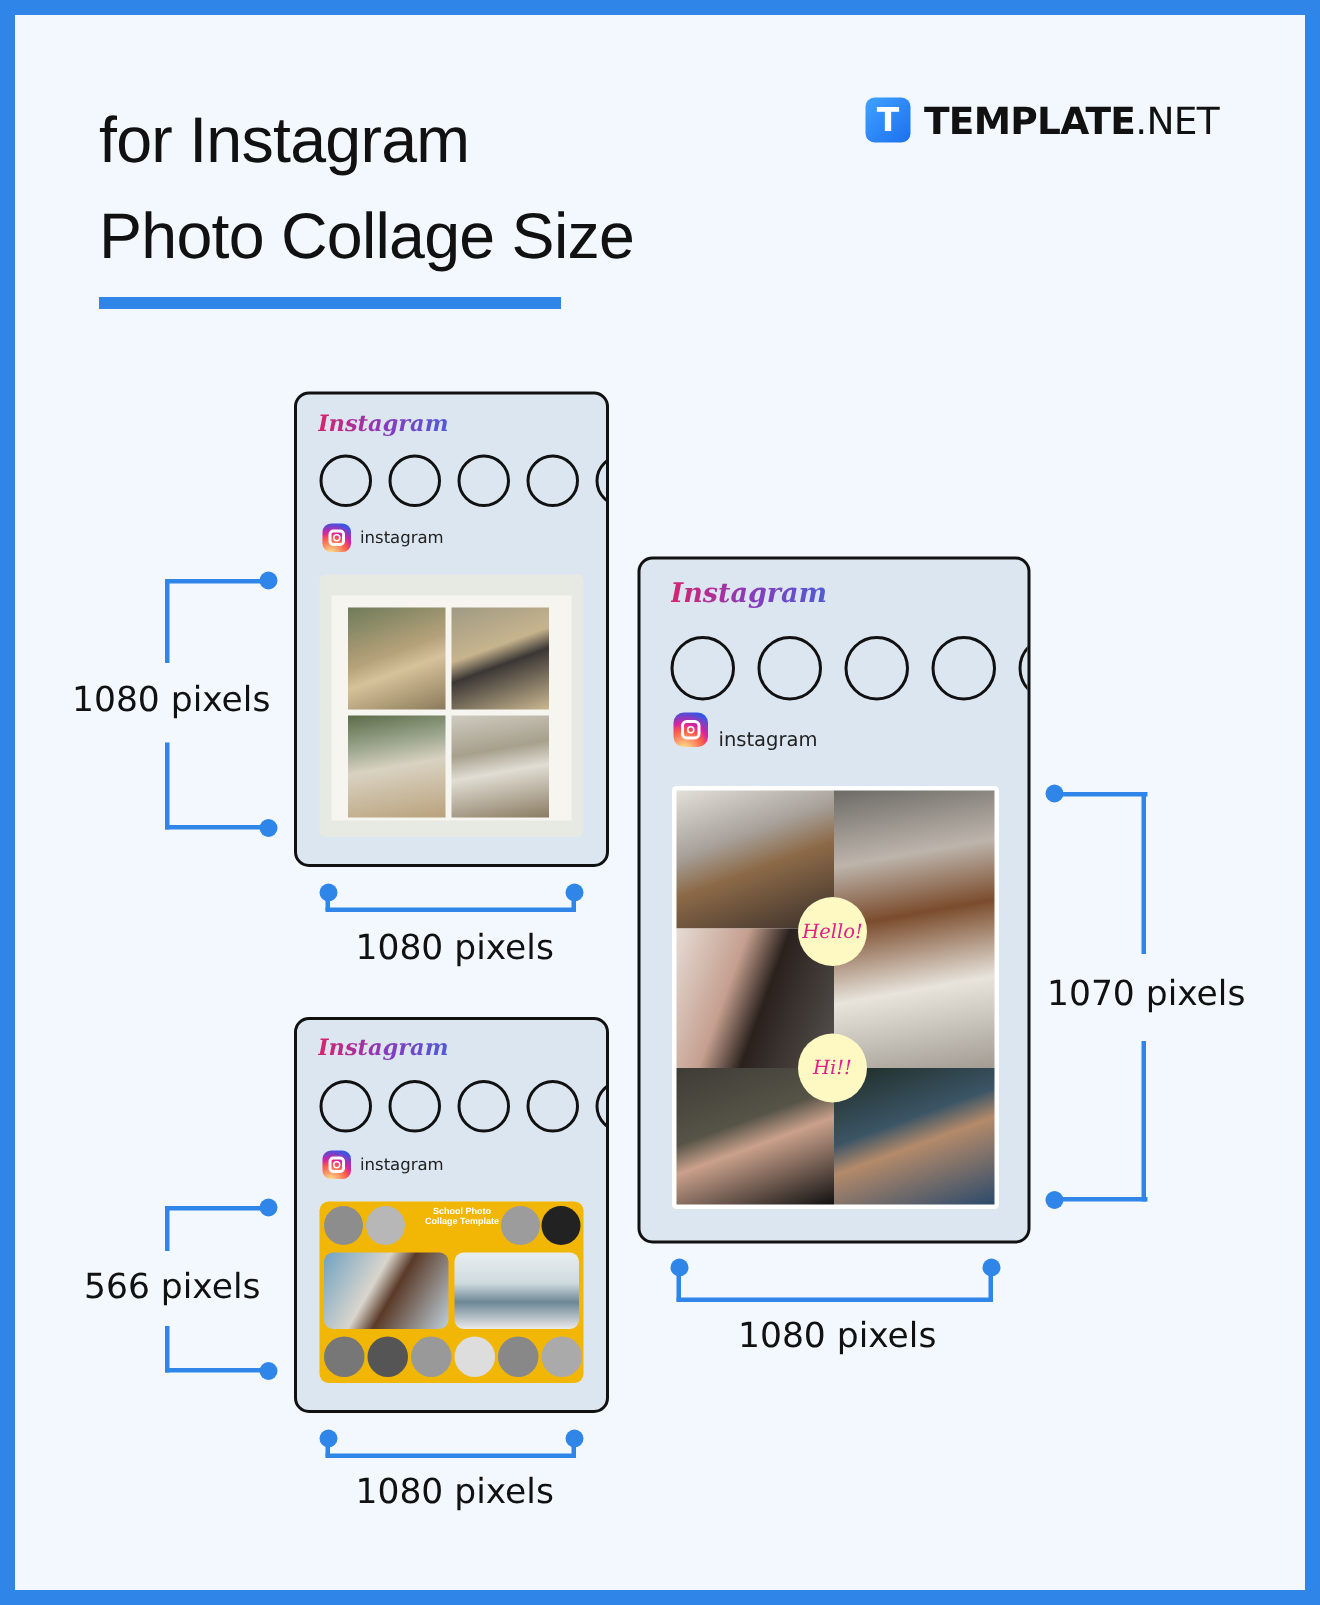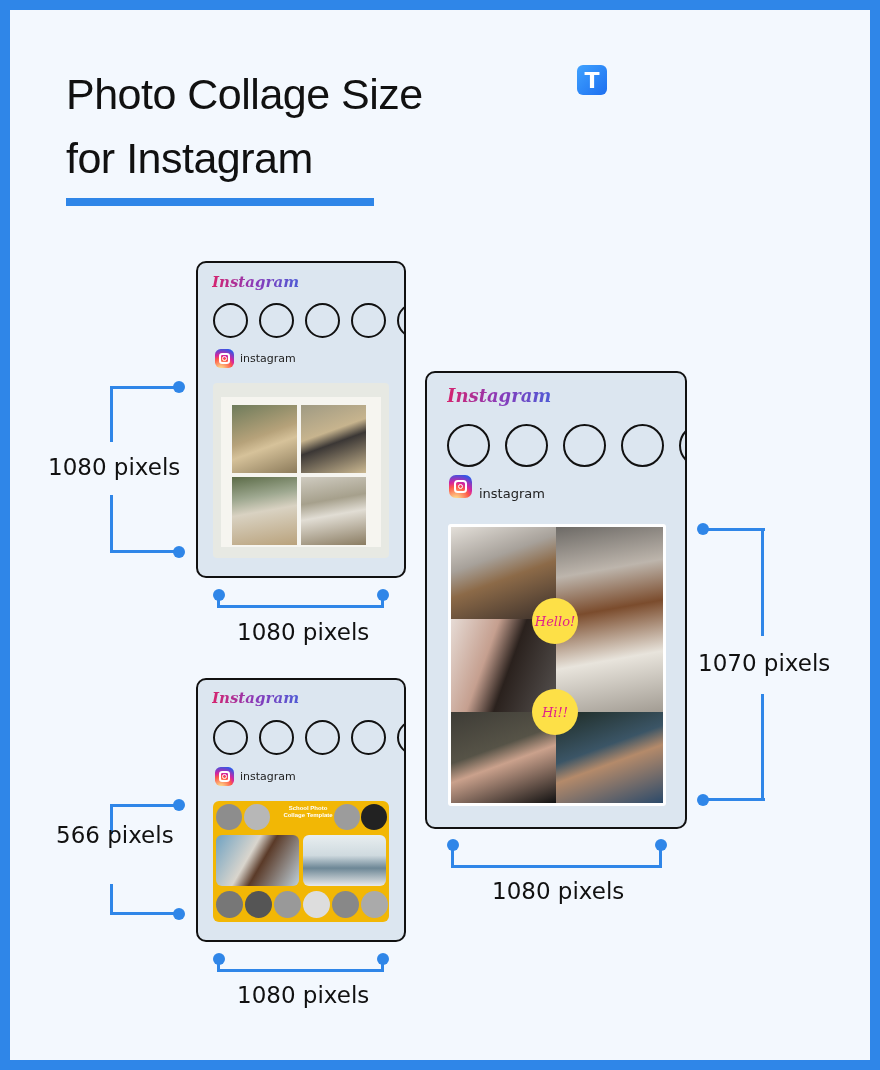--- a/index.html
+++ b/index.html
@@ -22,35 +22,36 @@
   .ig-icon::after { content:""; position:absolute; left:37%; top:37%; width:26%; height:26%; border:1.5px solid #fff; border-radius:50%; box-sizing:border-box; }
   .handle { color:#222; font-family:"DejaVu Sans", sans-serif; }
 
   .photo { position:absolute; border-radius:4px; overflow:hidden; }
   .cell { position:absolute; }
 
   .dim-label { position:absolute; font-size:23px; color:#111; font-family:"DejaVu Sans", sans-serif; white-space:nowrap; }
   .line { position:absolute; background:#2f86e8; }
   .dot { position:absolute; width:12px; height:12px; border-radius:50%; background:#2f86e8; }
 
-  .hello { position:absolute; background:#fde047; border-radius:50%; display:flex; align-items:center; justify-content:center; color:#e0218a; font-family:"DejaVu Serif", serif; font-style:italic; font-size:13px; }
+  .hello { position:absolute; background:#fef9c3; border-radius:50%; display:flex; align-items:center; justify-content:center; color:#e0218a; font-family:"DejaVu Serif", serif; font-style:italic; font-size:13px; }
 </style>
 </head>
 <body>
 
 <div class="canvas"></div>
 
 <div class="title">
+  <div>for Instagram</div>
   <div>Photo Collage Size</div>
-  <div>for Instagram</div>
 </div>
 <div class="title-underline"></div>
 
 <div class="brand">
   <div class="brand-logo">T</div>
+  <div class="brand-text"><b>TEMPLATE</b><span>.NET</span></div>
 </div>
 
 <div class="phone" style="left:196px; top:261px; width:210px; height:317px;">
   <div class="ig-word" style="left:14px; top:10px; font-size:15px;">Instagram</div>
   <div class="stories" style="left:15px; top:40px; gap:11px;">
     <div class="story" style="width:35px;height:35px;"></div>
     <div class="story" style="width:35px;height:35px;"></div>
     <div class="story" style="width:35px;height:35px;"></div>
     <div class="story" style="width:35px;height:35px;"></div>
     <div class="story" style="width:35px;height:35px;"></div>
@@ -114,21 +115,21 @@
     </div>
   </div>
 </div>
 
 <div class="line" style="left:110px; top:804px; width:70px; height:3px;"></div>
 <div class="line" style="left:110px; top:804px; width:3px; height:30px;"></div>
 <div class="line" style="left:110px; top:884px; width:3px; height:31px;"></div>
 <div class="line" style="left:110px; top:912px; width:70px; height:3px;"></div>
 <div class="dot" style="left:173px; top:799px;"></div>
 <div class="dot" style="left:173px; top:908px;"></div>
-<div class="dim-label" style="left:56px; top:822px;">566 pixels</div>
+<div class="dim-label" style="left:56px; top:845px;">566 pixels</div>
 
 <div class="line" style="left:217px; top:969px; width:167px; height:3px;"></div>
 <div class="line" style="left:217px; top:958px; width:3px; height:13px;"></div>
 <div class="line" style="left:381px; top:958px; width:3px; height:13px;"></div>
 <div class="dot" style="left:213px; top:953px;"></div>
 <div class="dot" style="left:377px; top:953px;"></div>
 <div class="dim-label" style="left:237px; top:982px;">1080 pixels</div>
 
 <div class="phone" style="left:425px; top:371px; width:262px; height:458px;">
   <div class="ig-word" style="left:20px; top:12px; font-size:18px;">Instagram</div>

